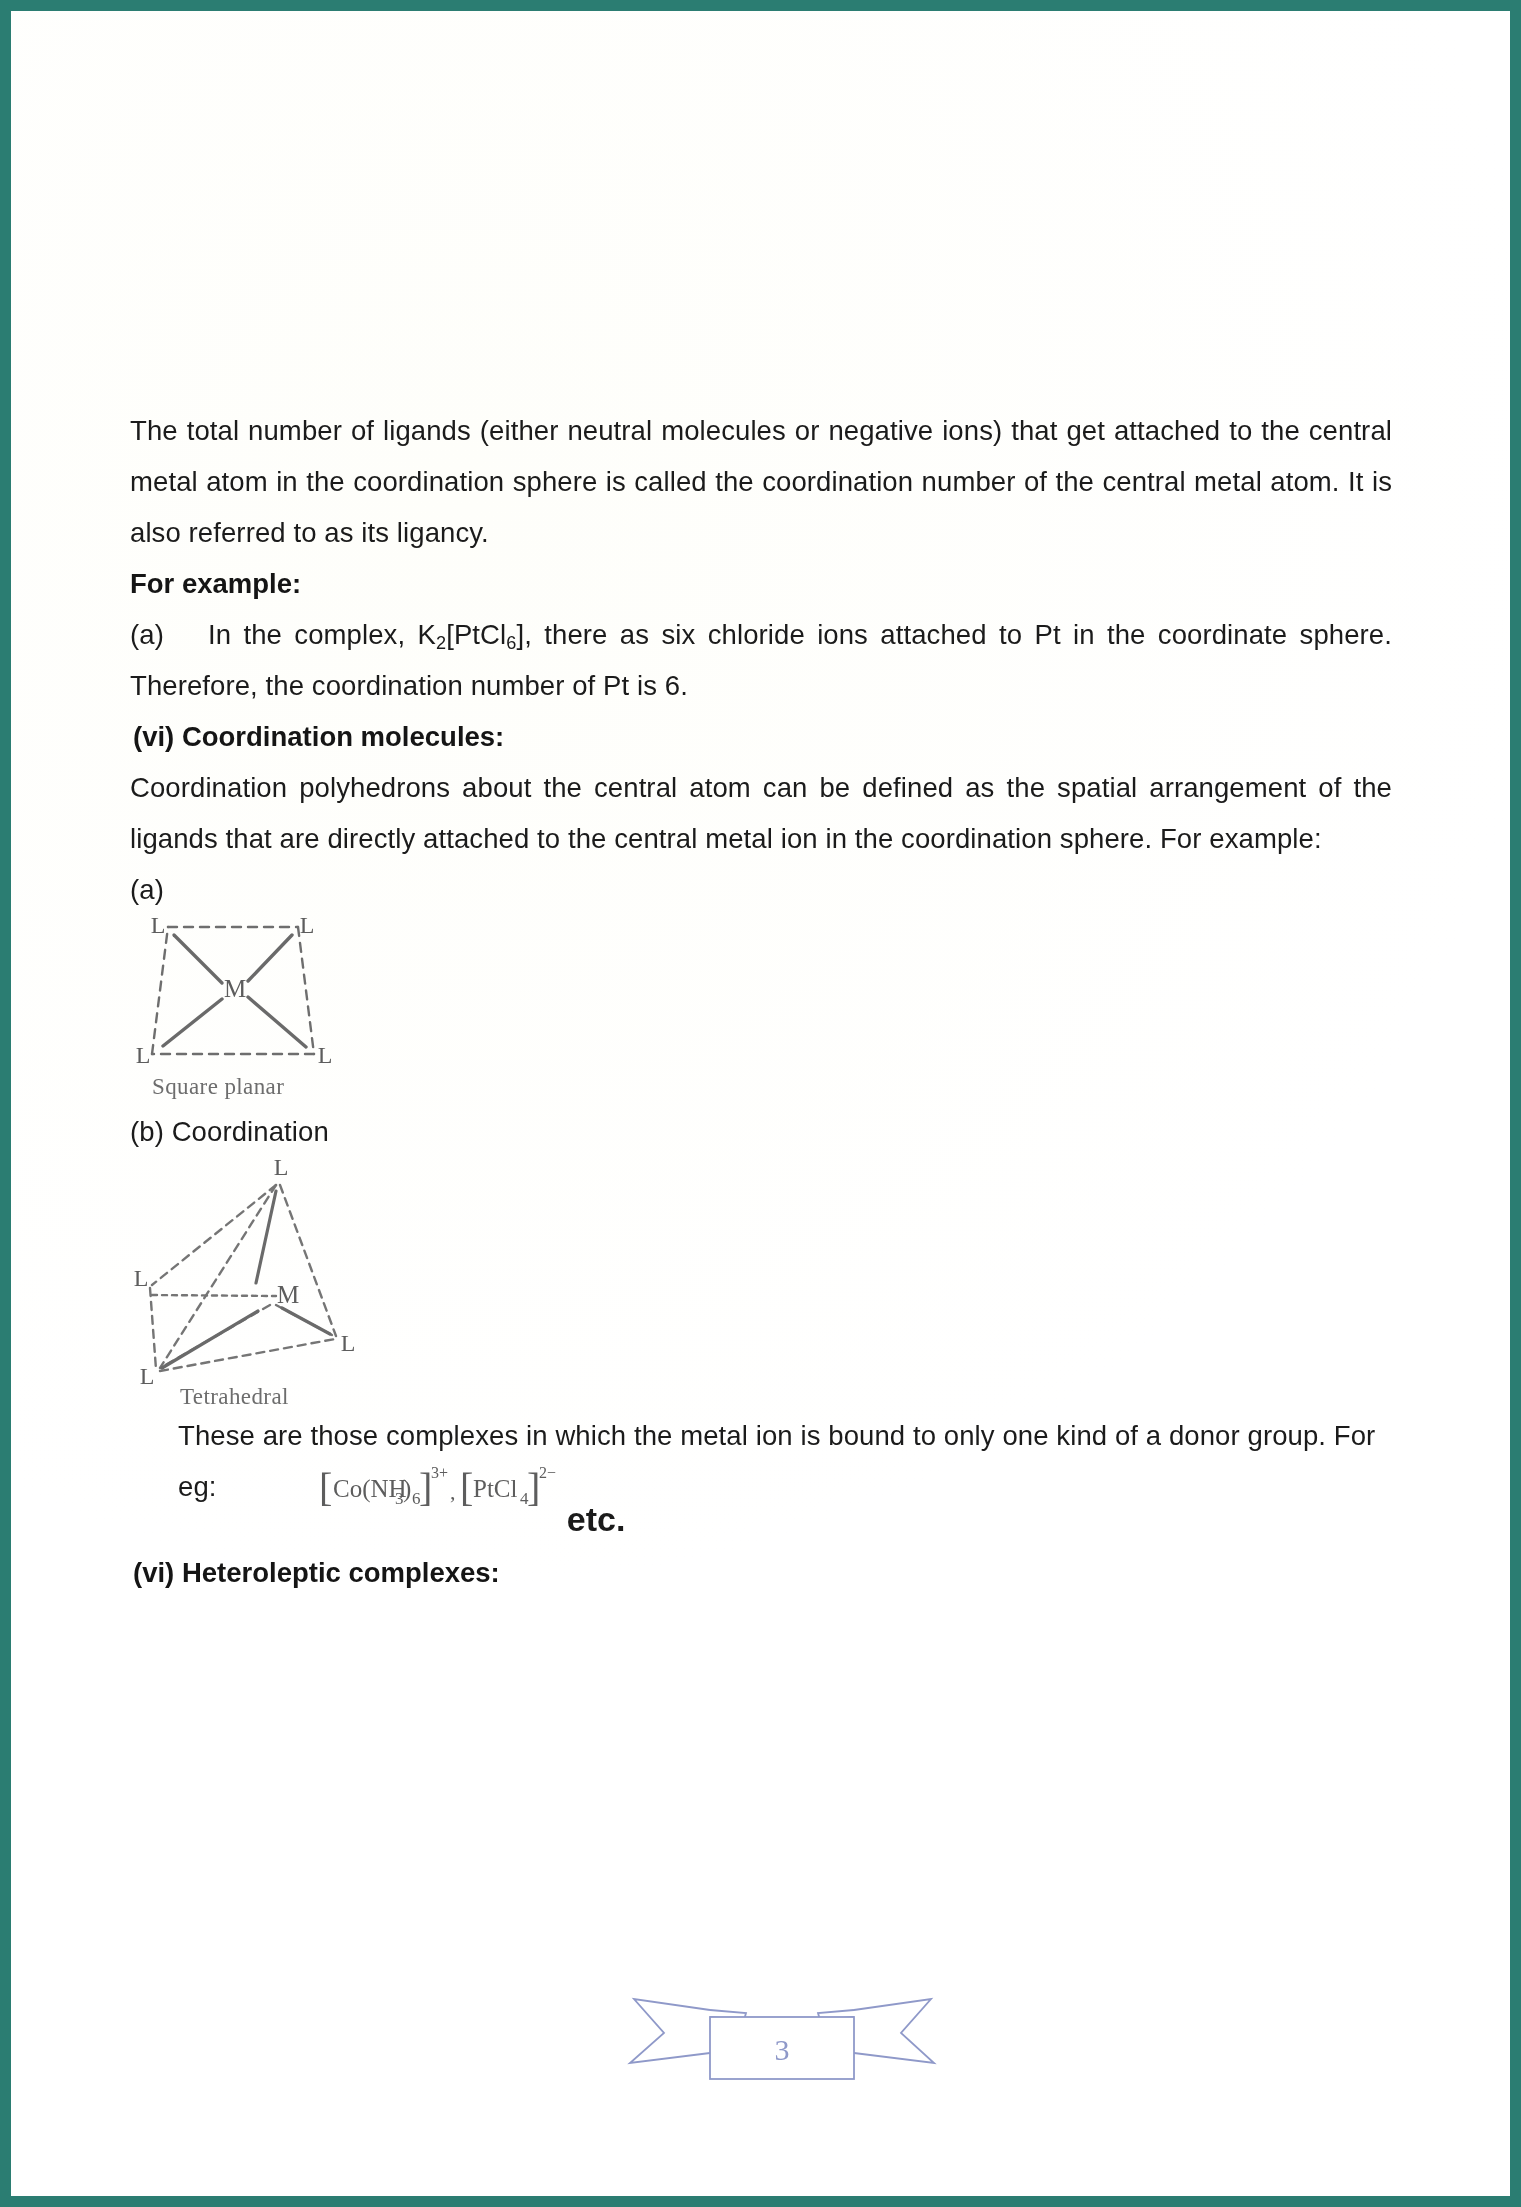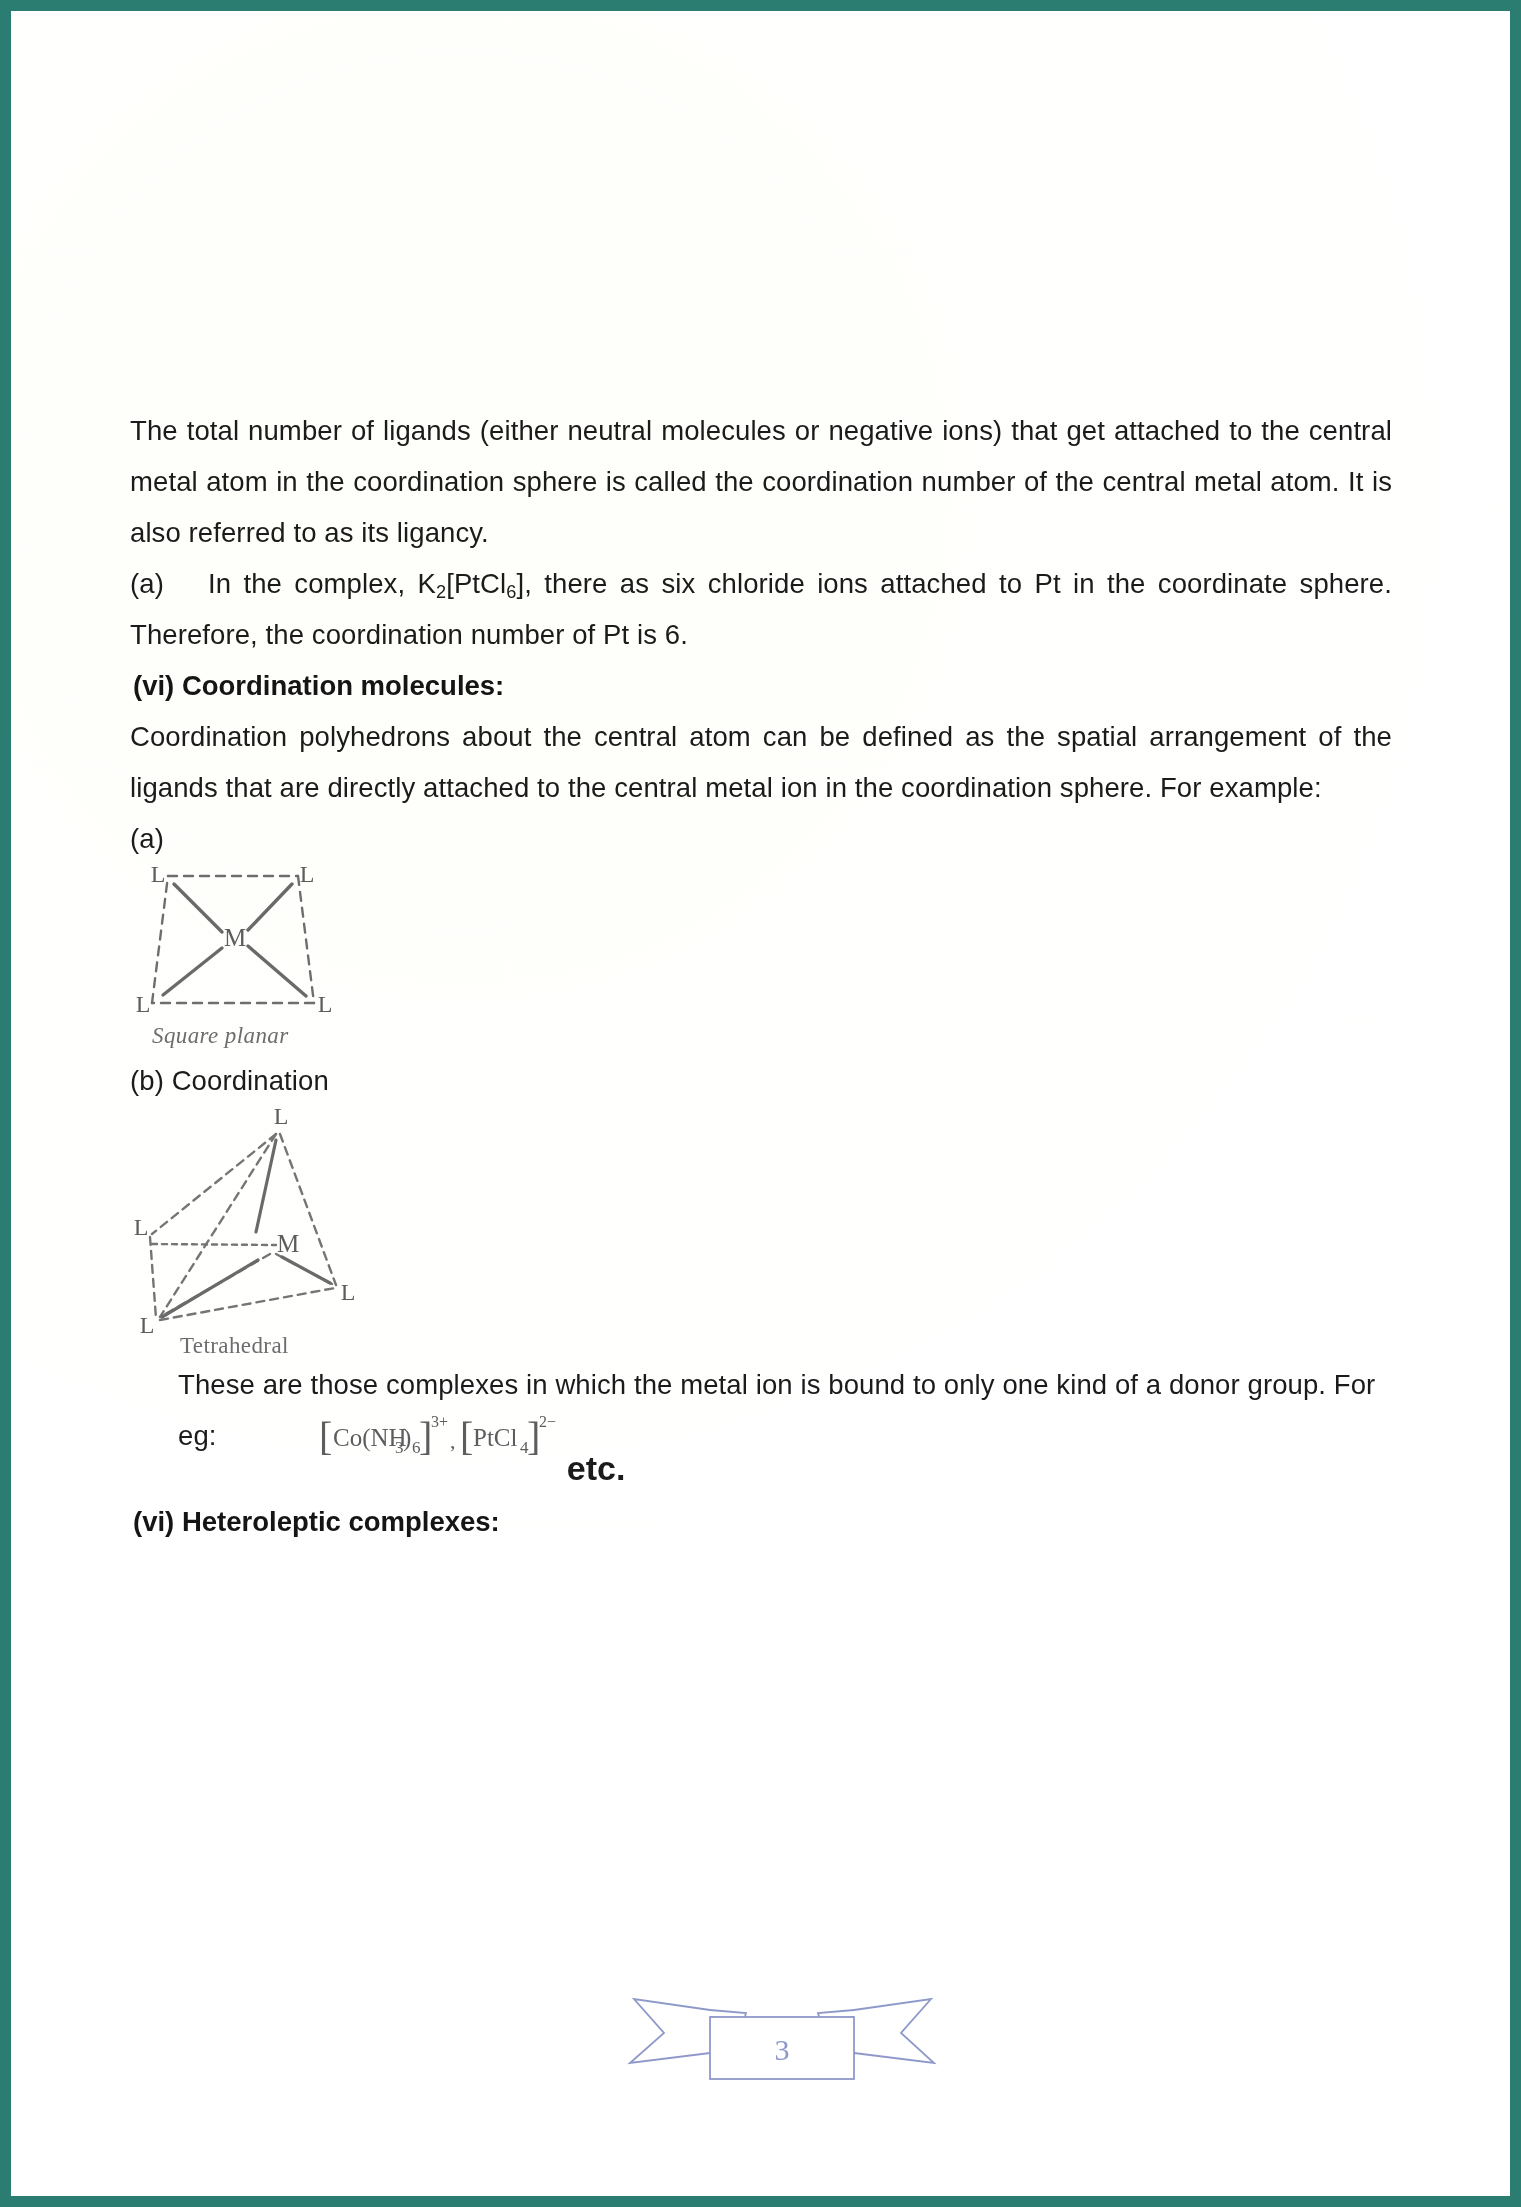--- a/index.html
+++ b/index.html
@@ -116,20 +116,21 @@
 </head>
 <body>
 
 <div id="page">
   <div id="paper"></div>
 
   <div id="content">
 
     <p class="body-text">The total number of ligands (either neutral molecules or negative ions) that get attached to the central metal atom in the coordination sphere is called the coordination number of the central metal atom. It is also referred to as its ligancy.</p>
 
+    <p class="bold">For example:</p>
 
     <p class="body-text"><span class="lbl">(a)</span><span>In the complex, K</span><sub>2</sub><span>[PtCl</span><sub>6</sub><span>], there as six chloride ions attached to Pt in the coordinate sphere. Therefore, the coordination number of Pt is 6.</span></p>
 
 
     <p class="bold heading-indent">(vi) Coordination molecules:</p>
 
     <p class="body-text">Coordination polyhedrons about the central atom can be defined as the spatial arrangement of the ligands that are directly attached to the central metal ion in the coordination sphere. For example:</p>
 
     <p class="body-text nojust">(a)</p>
 
@@ -148,21 +149,21 @@
           <line x1="162" y1="24" x2="118" y2="70"></line>
           <line x1="33" y1="135" x2="92" y2="88"></line>
           <line x1="176" y1="136" x2="118" y2="86"></line>
         </g>
         <text x="28" y="22" font-size="24" text-anchor="middle">L</text>
         <text x="177" y="22" font-size="24" text-anchor="middle">L</text>
         <text x="13" y="152" font-size="24" text-anchor="middle">L</text>
         <text x="195" y="152" font-size="24" text-anchor="middle">L</text>
         <text x="105" y="86" font-size="25" text-anchor="middle">M</text>
       </svg>
-      <div class="fig-caption" style="margin-left:22px;margin-top:-6px;font-style:italic;">Square planar</div>
+      <div class="fig-caption" style="margin-left:22px;margin-top:-6px;">Square planar</div>
     </div>
 
     <p class="body-text nojust" style="margin-top:6px;">(b) Coordination</p>
 
     <div class="fig" style="margin-top:-4px;">
       <svg width="245" height="235" viewBox="0 0 245 235">
 
         <g stroke="#757575" stroke-width="2.4" fill="none" stroke-dasharray="8 6" stroke-linecap="round">
 
           <line x1="146" y1="32" x2="22" y2="132"></line>

